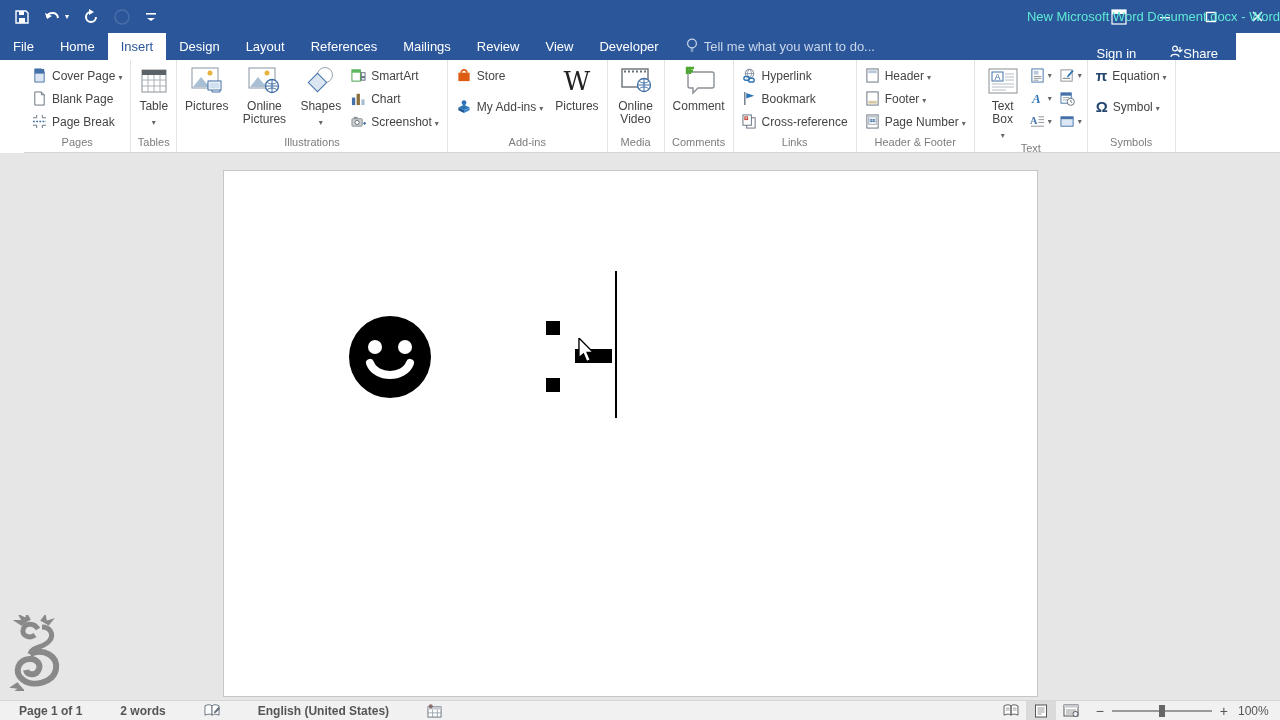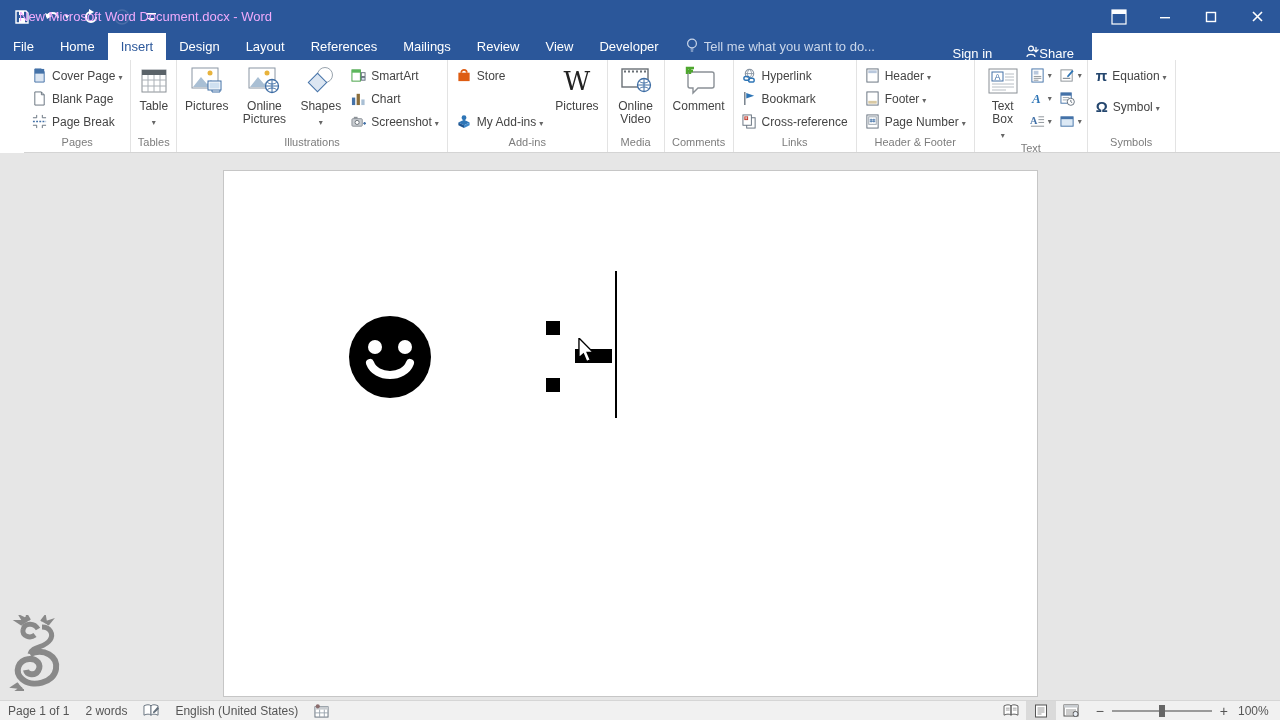--- a/index.html
+++ b/index.html
@@ -5,26 +5,26 @@
   * { margin:0; padding:0; box-sizing:border-box; }
   html,body { width:1280px; height:720px; overflow:hidden; }
   body { font-family:"Liberation Sans", sans-serif; font-size:12px; color:#444; background:#fff; position:relative; }
 
   
   .titlebar { position:absolute; left:0; top:0; width:1280px; height:33px; background:#2B579A; display:flex; align-items:center; }
   .qat { display:flex; align-items:center; gap:14px; padding-left:14px; }
   .qat .qbtn { display:flex; align-items:center; color:#fff; }
   .qat svg { display:block; }
   .qat .caret-w::after { content:"▾"; color:#fff; font-size:8px; margin-left:3px; }
-  .title { position:absolute; left:0; right:0; text-align:left; color:#f0abfc; font-size:13px; pointer-events:none;margin-left:19px; }
+  .title { position:absolute; left:0; right:0; text-align:right; color:#5eead4; font-size:13px; pointer-events:none;margin-left:19px; }
   .wincontrols { margin-left:auto; display:flex; align-items:center; height:33px; }
   .wbtn { width:46px; height:33px; display:flex; align-items:center; justify-content:center; color:#fff; }
 
   
-  .tabrow { position:absolute; left:0; top:33px; width:1092px; height:27px; background:#2B579A; display:flex; align-items:stretch; }
+  .tabrow { position:absolute; left:0; top:33px; width:1236px; height:27px; background:#2B579A; display:flex; align-items:stretch; }
   .tab { padding:0 13px; line-height:27px; color:#fff; font-size:13px; cursor:default; }
   .tab.active { background:#fff; color:#2B579A; }
   .tellme { display:flex; align-items:center; gap:6px; margin-left:14px; color:#c9d6ea; font-size:13px; }
   .rightgrp { margin-left:auto; display:flex; align-items:center;margin-top:13px; }
   .signin { color:#fff; font-size:13px; padding:0 16px; }
   .share { color:#fff; font-size:13px; display:flex; align-items:center; padding:0 18px; height:27px; }
 
   
   .ribbon { position:absolute; left:0; top:60px; width:1280px; height:93px; background:#fff; border-bottom:1px solid #d4d4d4; display:flex; align-items:stretch;margin-left:24px; }
   .rgroup { display:flex; flex-direction:column; border-right:1px solid #e3e3e3; padding:2px 3px 0 3px; }
@@ -56,21 +56,21 @@
   .vline { position:absolute; left:391px; top:100px; width:2px; height:147px; background:#000; }
   .handle { position:absolute; width:14px; height:14px; background:#000; }
   .h1 { left:322px; top:150px; }
   .h2 { left:322px; top:207px; }
   .hbar { position:absolute; left:351px; top:178px; width:37px; height:14px; background:#000; }
   .cursor { position:absolute; left:352px; top:167px; }
   .dragon { position:absolute; left:8px; top:462px; opacity:.75; }
 
   
   .statusbar { position:absolute; left:0; top:700px; width:1280px; height:20px; background:#f1f1f1; border-top:1px solid #d6d6d6; display:flex; align-items:center; font-size:12px; color:#555; }
-  .sitem { padding:0 8px; display:flex; align-items:center; gap:4px; white-space:nowrap; }
+  .sitem { padding:0 19px; display:flex; align-items:center; gap:4px; white-space:nowrap;font-weight:bold; }
   .viewbtns { margin-left:auto; display:flex; align-items:center; }
   .vbtn { width:30px; height:19px; display:flex; align-items:center; justify-content:center; }
   .vbtn.sel { background:#dadada; }
   .zoomctl { display:flex; align-items:center; gap:8px; padding:0 10px; }
   .ztrack { position:relative; width:100px; height:2px; background:#9a9a9a; }
   .zhandle { position:absolute; left:47px; top:-5px; width:6px; height:12px; background:#666; }
   .zsign { font-size:14px; color:#555; }
   .zpct { width:42px; text-align:right; padding-right:14px; color:#555; }
 </style>
 </head>
@@ -284,21 +284,21 @@
             </svg>
           <span class="caret">Screenshot</span>
         </div>
       </div>
     </div>
     <div class="rgroup-label">Illustrations</div>
   </div>
 
   <div class="rgroup">
     <div class="rgroup-body">
-      <div class="scol" style="justify-content:center; gap:23px;">
+      <div class="scol" style="justify-content:center; gap:8px;">
         <div class="sbtn">
           <svg width="16" height="15" viewBox="0 0 16 16">
               <path d="M2 5 h12 v9 H2 Z" fill="#de5c12"></path>
               <path d="M5 5 C5 1 11 1 11 5" fill="none" stroke="#de5c12" stroke-width="1.8"></path>
             </svg>
           <span>Store</span>
         </div>
         <div class="sbtn">
           <svg width="16" height="15" viewBox="0 0 16 16">
               <path d="M2 9 L8 6 L14 9 L8 12 Z" fill="#2e75b6"></path>

